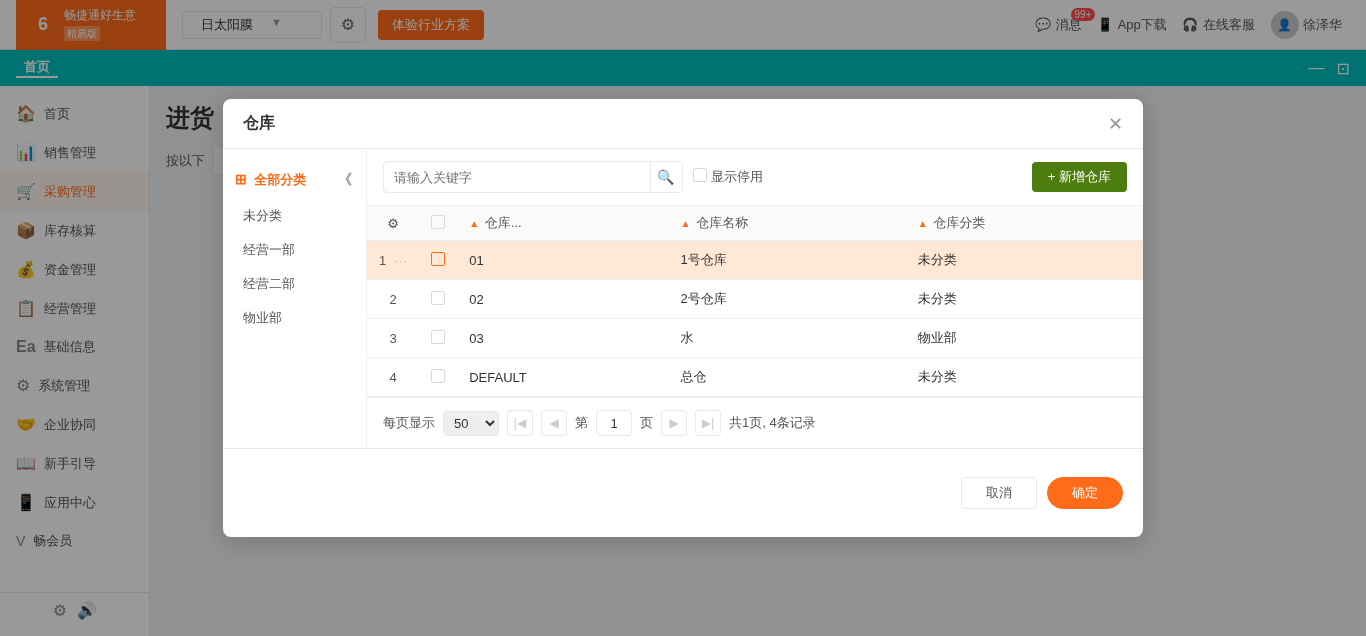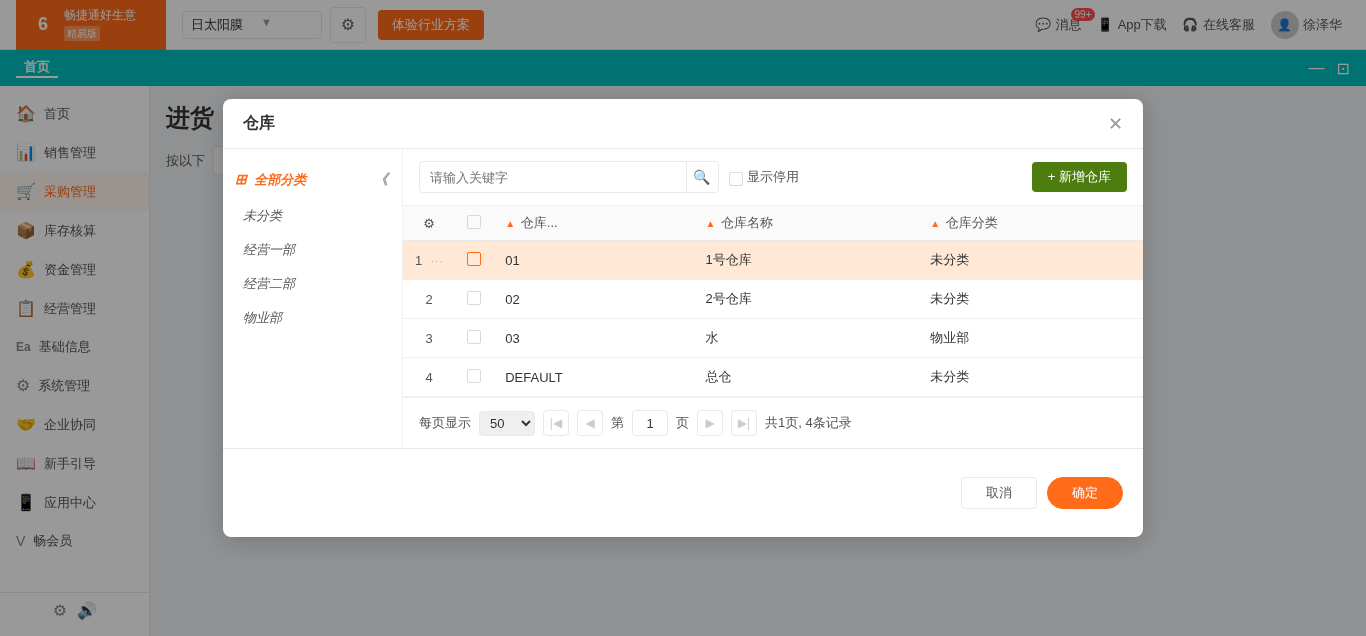--- a/index.html
+++ b/index.html
@@ -45,21 +45,21 @@
       flex: 1;
       display: flex;
       align-items: center;
       padding: 0 16px;
     }
     .store-selector {
       display: flex;
       align-items: flex-start;
       border: 1px solid #e8e8e8;
       border-radius: 4px;
-      padding: 4px 8px;
+      padding: 4px 18px;
       cursor: pointer;
       background: #fff;
       font-size: 13px;
       color: #333;
       min-width: 140px;
       gap: 10px;
     }
     .store-selector .arrow { margin-left: 8px; color: #999; font-size: 11px; }
 
     .gear-btn {
@@ -228,25 +228,24 @@
       font-size: 18px;
       line-height: 1;
     }
     .modal-body {
       display: flex;
       flex: 1;
       overflow: hidden;
     }
     
     .cat-sidebar {
-      width: 180px;
+      width: 144px;
       border-right: 1px solid #f0f0f0;
       padding: 12px 0;
       flex-shrink: 0;
-      font-style: italic;
     }
     .cat-header {
       display: flex;
       align-items: center;
       justify-content: space-between;
       padding: 8px 12px;
       color: #ff6b18;
       font-size: 13px;
       font-weight: 600;
       cursor: pointer;
@@ -305,21 +304,21 @@
       border-left: 1px solid #e8e8e8;
       cursor: pointer;
       display: flex;
       align-items: center;
       justify-content: center;
       color: #ff6b18;
       font-size: 14px;
     }
     .show-disabled {
       display: flex;
-      align-items: flex-end;
+      align-items: flex-start;
       gap: 4px;
       color: #555;
       font-size: 13px;
     }
     .checkbox-empty {
       width: 14px;
       height: 14px;
       border: 1px solid #d9d9d9;
       border-radius: 2px;
       display: inline-block;
@@ -520,21 +519,21 @@
     </div>
     <div class="sidebar-item">
       <span class="sidebar-icon">💰</span>
       <span>资金管理</span>
     </div>
     <div class="sidebar-item">
       <span class="sidebar-icon">📋</span>
       <span>经营管理</span>
     </div>
     <div class="sidebar-item">
-      <span class="sidebar-icon" style="font-size:12px;font-weight:bold;color:#888;text-align:right;">Ea</span>
+      <span class="sidebar-icon" style="font-size:16px;font-weight:bold;color:#888;text-align:right;">Ea</span>
       <span>基础信息</span>
     </div>
     <div class="sidebar-item">
       <span class="sidebar-icon">⚙</span>
       <span>系统管理</span>
     </div>
     <div class="sidebar-item">
       <span class="sidebar-icon">🤝</span>
       <span>企业协同</span>
     </div>

